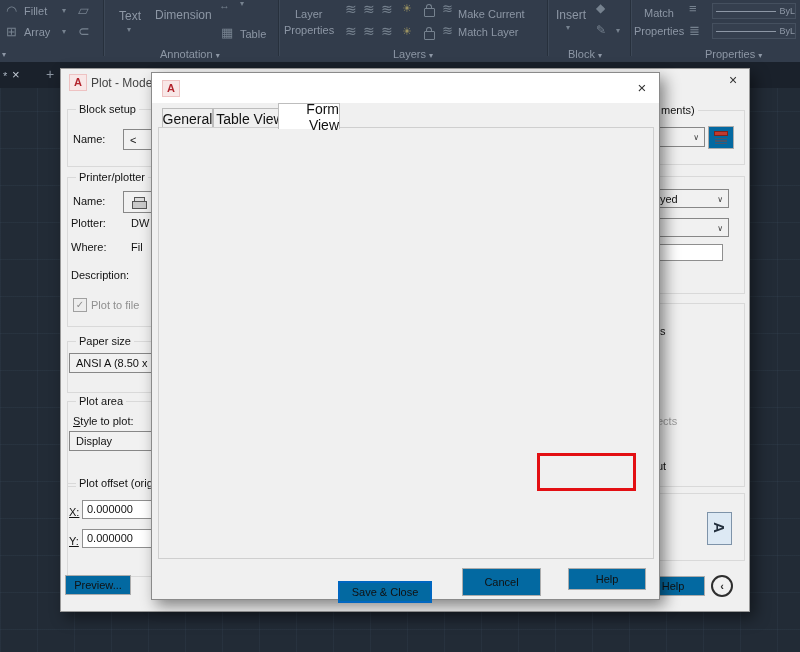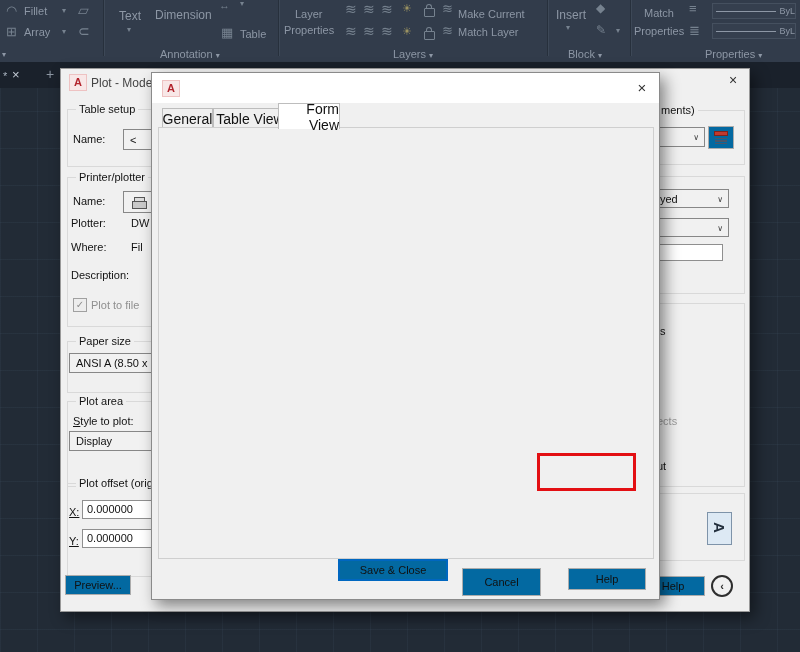--- a/index.html
+++ b/index.html
@@ -147,21 +147,21 @@
     <span class="abs" style="left:12px;top:5px;color:#c4ccd6;font-size:13px">×</span>
     <span class="abs" style="left:46px;top:4px;color:#8d97a3;font-size:14px">+</span>
   </div>
 
   <div class="dlg" style="left:60px;top:68px;width:688px;height:542px;z-index:10">
     <div class="alogo" style="left:8px;top:5px">A</div>
     <span class="lbl" style="left:30px;top:7px;font-size:12px;color:#444">Plot - Model</span>
     <span class="xbtn" style="left:662px;top:4px;width:20px">×</span>
 
     <div class="grp" style="left:6px;top:40px;width:440px;height:56px">
-      <span class="grp-lab">Table setup</span>
+      <span class="grp-lab">Block setup</span>
     </div>
     <span class="lbl" style="left:12px;top:64px">Name:</span>
     <div class="combo" style="left:62px;top:60px;width:360px;height:21px">
       <span class="cval">&lt;</span>
     </div>
 
     <div class="grp" style="left:6px;top:108px;width:440px;height:148px">
       <span class="grp-lab">Printer/plotter</span>
     </div>
     <span class="lbl" style="left:12px;top:126px">Name:</span>
@@ -420,18 +420,18 @@
     <div class="combo" style="left:315px;top:344px;width:159px;height:20px">
       <span class="cval">Use object fill style</span>
       <span class="carr">∨</span>
     </div>
 
     <div class="btn" style="left:242px;top:386px;width:121px;height:21px">Edit Lineweights...</div>
     <div class="btn" style="left:391px;top:385px;width:81px;height:22px">Save As...</div>
     <div class="hl-rect" style="left:385px;top:380px;width:93px;height:32px;z-index:5"></div>
     <div class="step" style="left:420px;top:410px;width:52px;text-align:right">11</div>
 
-    <div class="btn pri" style="left:186px;top:486px;width:110px;height:22px">Save &amp; Close</div>
+    <div class="btn pri" style="left:186px;top:508px;width:94px;height:22px">Save &amp; Close</div>
     <div class="btn" style="left:310px;top:495px;width:79px;height:28px">Cancel</div>
     <div class="btn" style="left:416px;top:495px;width:78px;height:22px">Help</div>
   </div>
 
 </div>
 
 </body></html>

